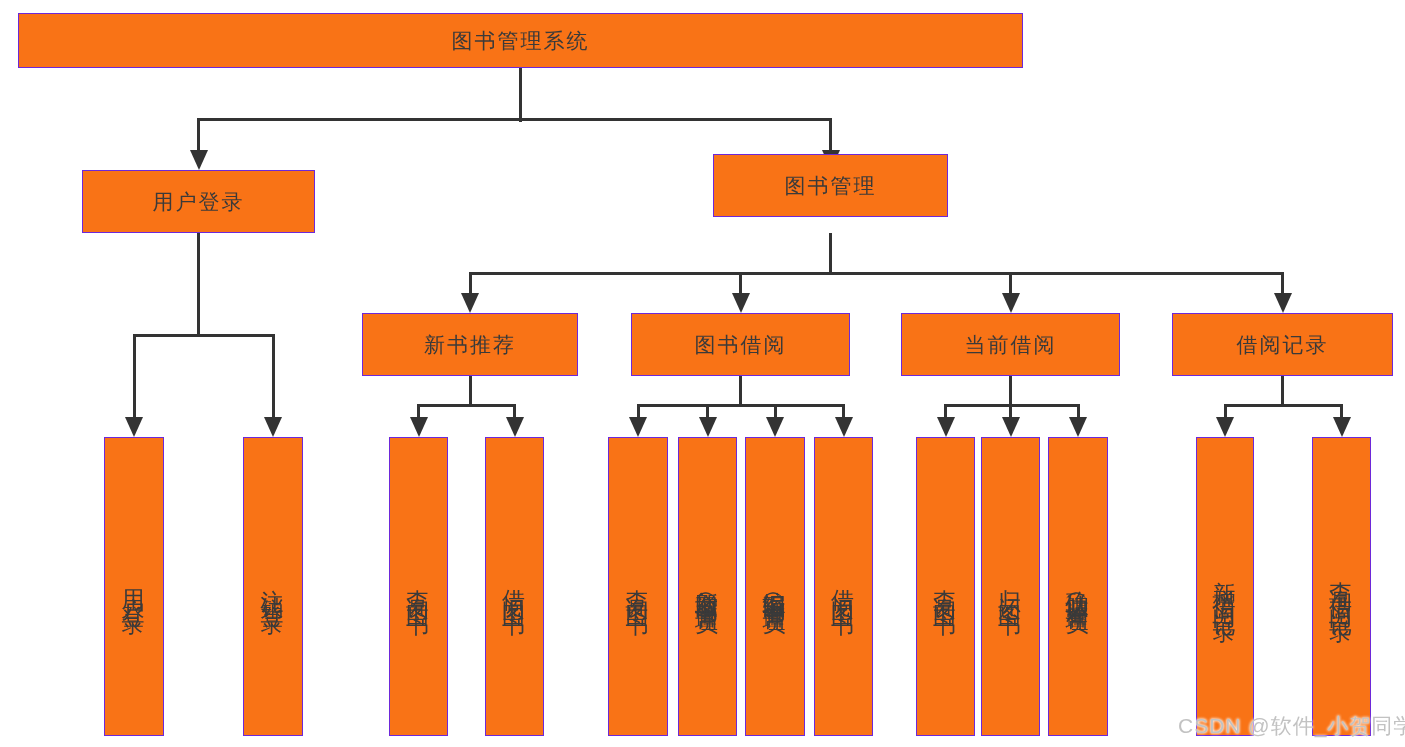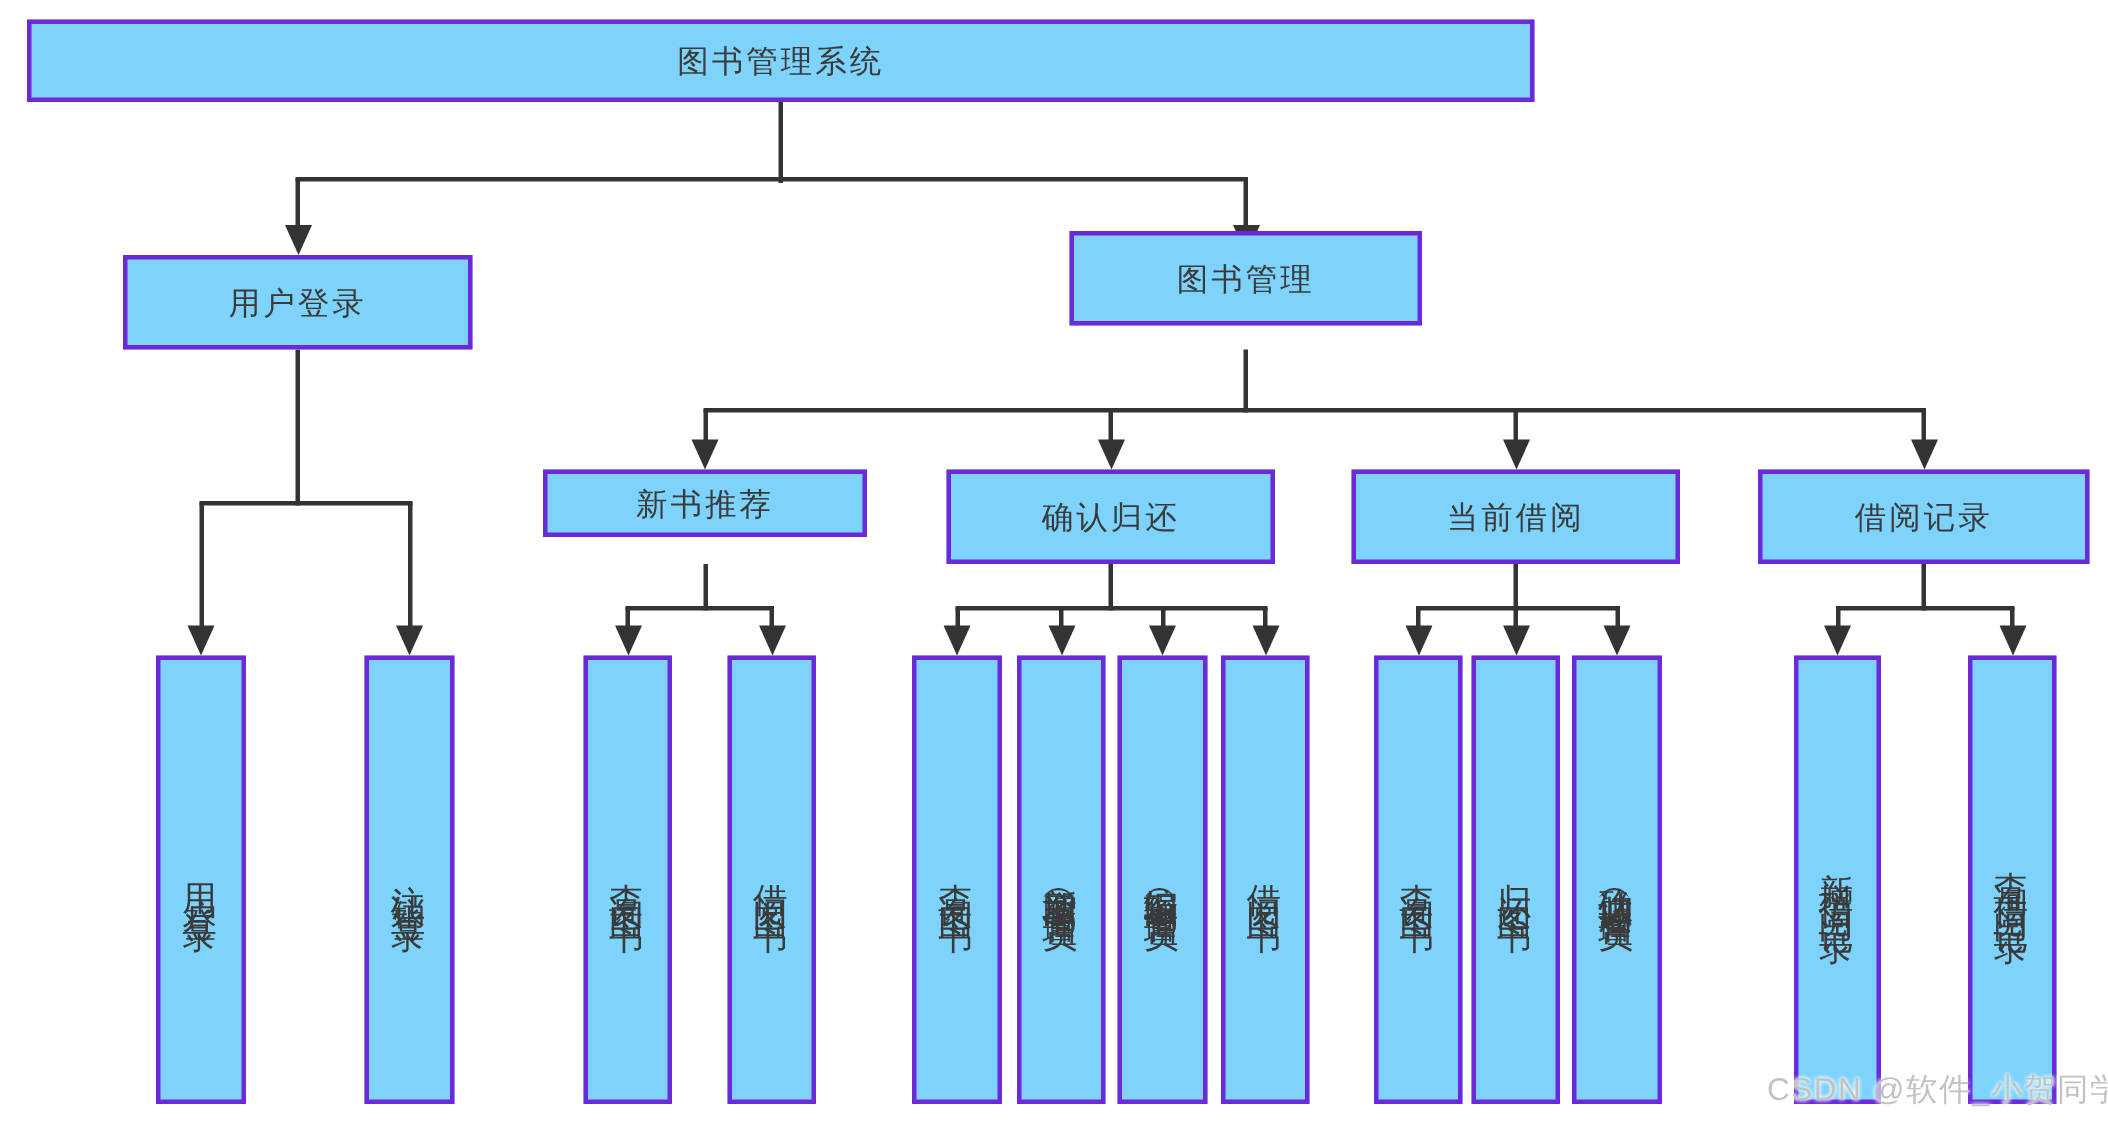--- a/index.html
+++ b/index.html
@@ -1,22 +1,22 @@
 <!DOCTYPE html>
 <html><head>
 <meta charset="utf-8">
 <style>
   html,body{margin:0;padding:0;background:#ffffff;}
   .canvas{
     position:relative;width:1405px;height:747px;background:#ffffff;
     font-family:"Liberation Sans","DejaVu Sans",sans-serif;overflow:hidden;
   }
   .node{
-    position:absolute;box-sizing:border-box;background:#7dd3fc;
-    border:3px solid #6d28d9;display:flex;align-items:center;justify-content:center;
+    position:absolute;box-sizing:border-box;background:#f97316;
+    border:1px solid #6d28d9;display:flex;align-items:center;justify-content:center;
     z-index:2;
   }
   .node .lbl{
     color:#3a3a3a;font-size:21px;letter-spacing:2px;white-space:nowrap;
   }
   .node.v .lbl{
     writing-mode:vertical-rl;text-orientation:mixed;
     font-size:23px;letter-spacing:8px;white-space:normal;
   }
   .node.v.tight .lbl{letter-spacing:3px;}
@@ -96,25 +96,25 @@
     <span class="lbl">图书管理系统</span>
   </div>
 
   <div class="node h" style="left:82px;top:170px;width:233px;height:63px">
     <span class="lbl">用户登录</span>
   </div>
   <div class="node h" style="left:713px;top:154px;width:235px;height:63px">
     <span class="lbl">图书管理</span>
   </div>
 
-  <div class="node h" style="left:362px;top:313px;width:216px;height:45px">
+  <div class="node h" style="left:362px;top:313px;width:216px;height:63px">
     <span class="lbl">新书推荐</span>
   </div>
   <div class="node h" style="left:631px;top:313px;width:219px;height:63px">
-    <span class="lbl">确认归还</span>
+    <span class="lbl">图书借阅</span>
   </div>
   <div class="node h" style="left:901px;top:313px;width:219px;height:63px">
     <span class="lbl">当前借阅</span>
   </div>
   <div class="node h" style="left:1172px;top:313px;width:221px;height:63px">
     <span class="lbl">借阅记录</span>
   </div>
 
   <div class="node v" style="left:104px;top:437px;width:60px;height:299px">
     <span class="lbl">用户登录</span>

